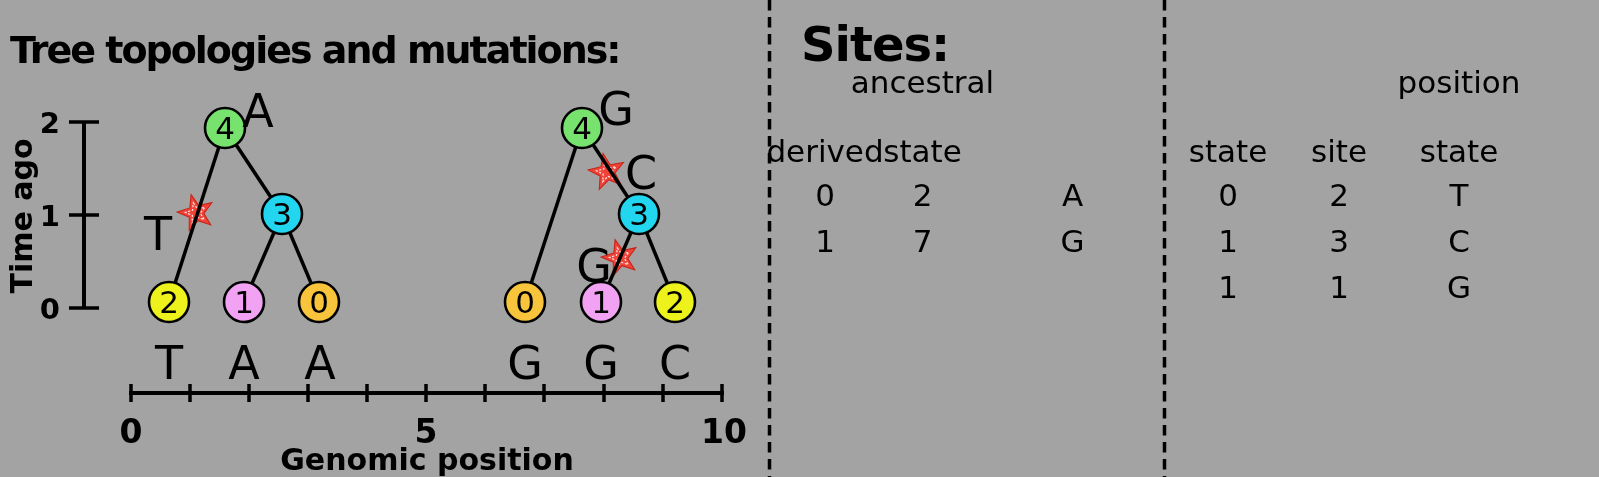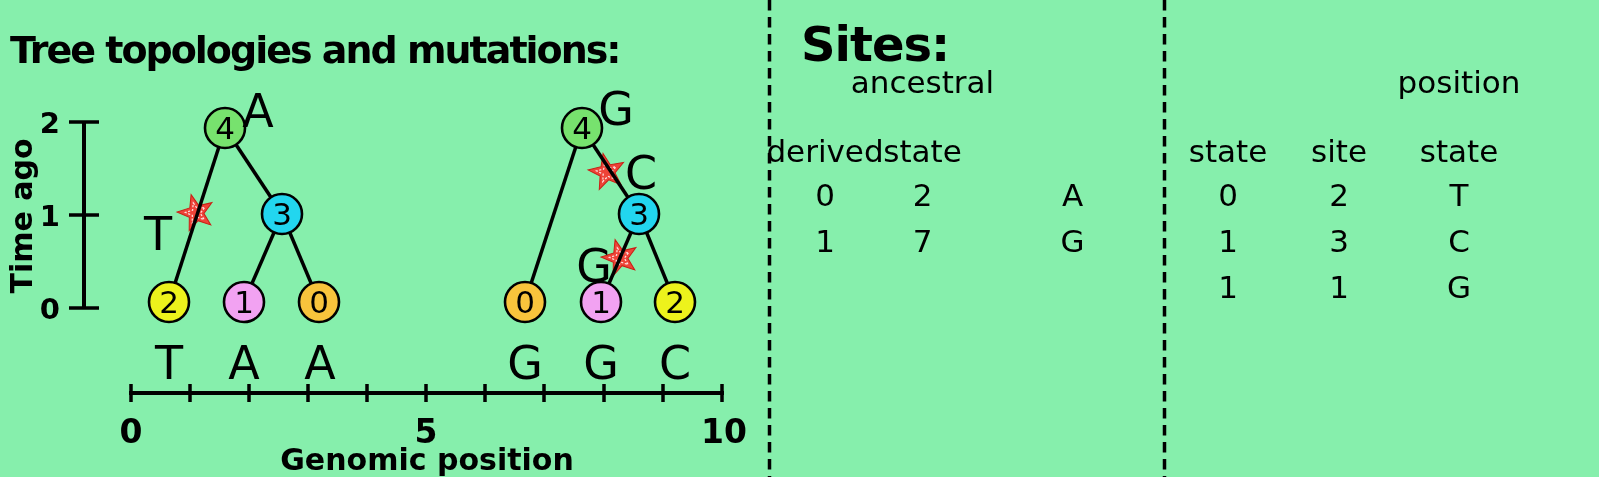--- a/index.html
+++ b/index.html
@@ -1,16 +1,16 @@
 <!DOCTYPE html>
 <html><head>
 <meta charset="utf-8">
 <style>
   html,body { margin:0; padding:0; background:#ffffff; }
-  .stage { position:relative; width:1599px; height:477px; background:#86efac; overflow:hidden;
+  .stage { position:relative; width:1599px; height:477px; background:#a3a3a3; overflow:hidden;
            font-family:"DejaVu Sans", sans-serif; }
   svg text { font-family:"DejaVu Sans", sans-serif; fill:#000; }
   .fig-title  { font-size:38px; font-weight:bold; letter-spacing:-2px; }
   .axis-num   { font-size:29px; font-weight:bold; }
   .gen-num    { font-size:33px; font-weight:bold; }
   .axis-title { font-size:30px; font-weight:bold; }
   .node-num   { font-size:31px; }
   .state-lbl  { font-size:46px; }
   .edge     { stroke:#000; stroke-width:3.5; fill:none; }
   .axisline { stroke:#000; stroke-width:4; }

